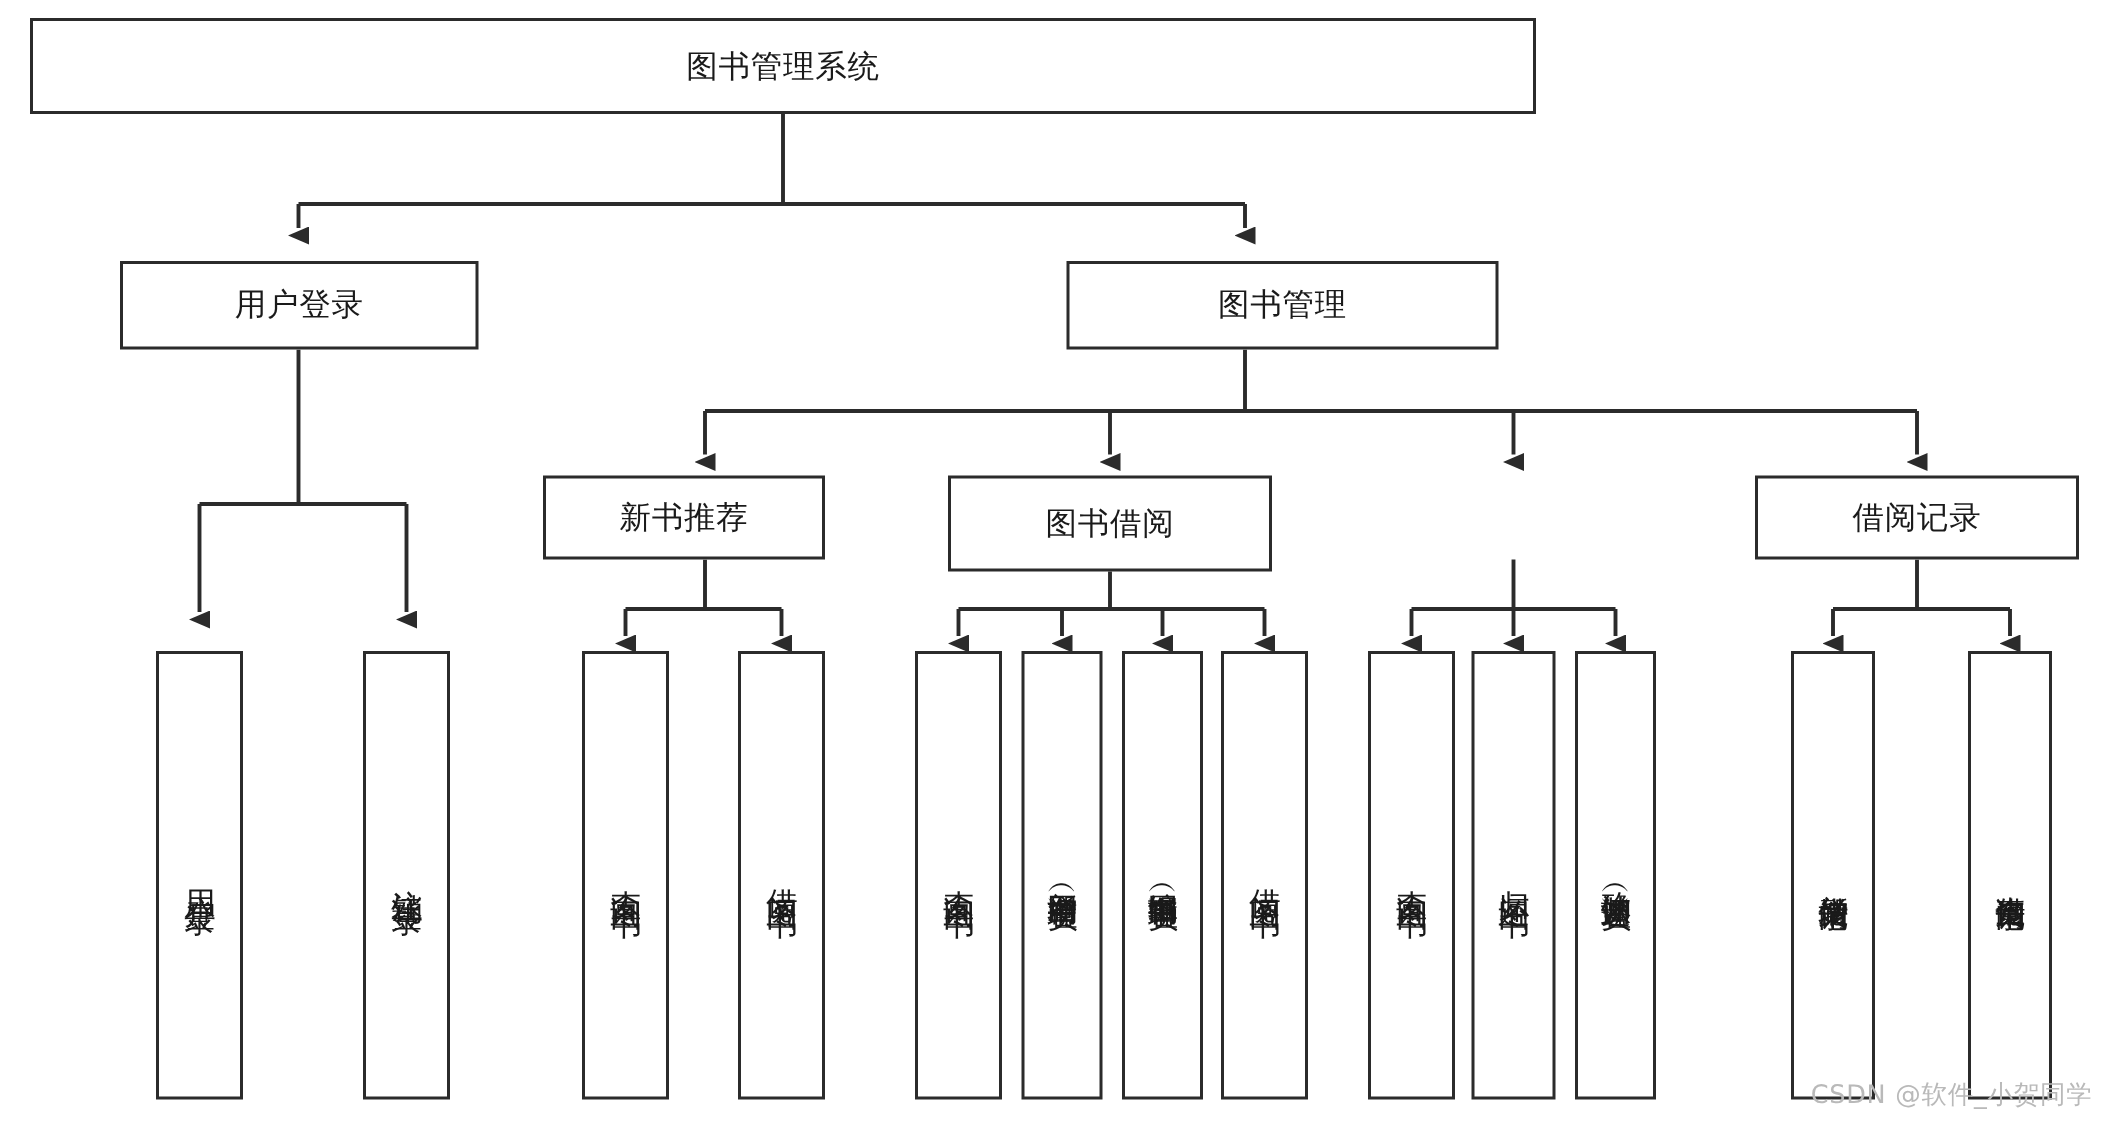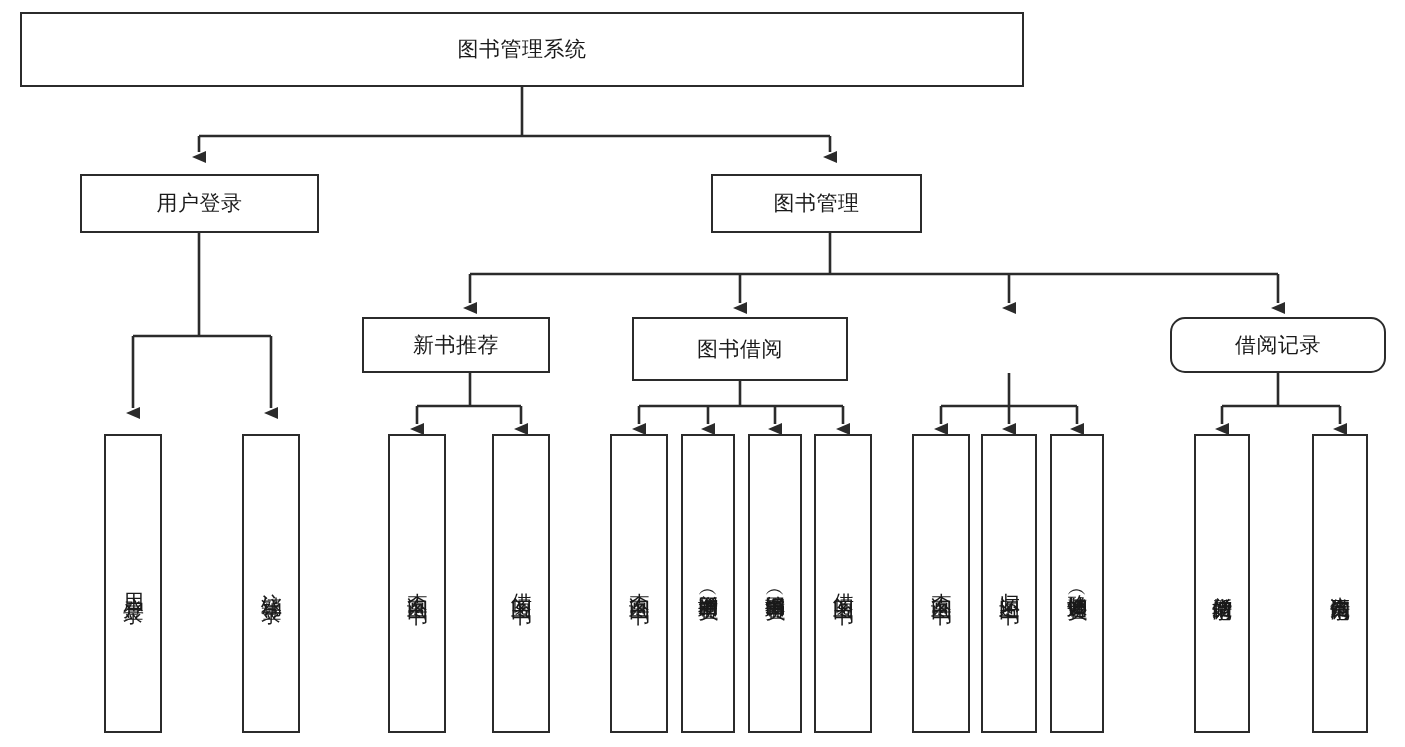--- a/index.html
+++ b/index.html
@@ -115,38 +115,38 @@
       <path d="M1009,406 L1009,424" marker-end="url(#arw)"></path>
       <path d="M1077,406 L1077,424" marker-end="url(#arw)"></path>
 
       <path d="M1278,373 L1278,406"></path>
       <path d="M1222,406 L1340,406"></path>
       <path d="M1222,406 L1222,424" marker-end="url(#arw)"></path>
       <path d="M1340,406 L1340,424" marker-end="url(#arw)"></path>
     </g>
   </svg>
 
-  <div class="node h" style="left:20px; top:12px; width:1004px; height:75px;">
+  <div class="node h" style="left:20px; top:12px; width:1004px; height:64px;">
     <span class="label">图书管理系统</span>
   </div>
 
   <div class="node h" style="left:80px; top:174px; width:239px; height:59px;">
     <span class="label">用户登录</span>
   </div>
-  <div class="node h" style="left:711px; top:174px; width:211px; height:59px;justify-content:center;">
+  <div class="node h" style="left:711px; top:174px; width:288px; height:59px;justify-content:center;">
     <span class="label">图书管理</span>
   </div>
 
   <div class="node h" style="left:362px; top:317px; width:188px; height:56px;">
     <span class="label">新书推荐</span>
   </div>
   <div class="node h" style="left:632px; top:317px; width:216px; height:64px;">
     <span class="label">图书借阅</span>
   </div>
-  <div class="node h" style="left:1170px; top:317px; width:216px; height:56px;border-radius:15px;">
+  <div class="node h" style="left:1170px; top:317px; width:216px; height:56px;">
     <span class="label">借阅记录</span>
   </div>
 
   <div class="node v" style="left:104px; top:434px; width:58px; height:299px;">
     <span class="label">用户登录</span>
   </div>
   <div class="node v" style="left:242px; top:434px; width:58px; height:299px;">
     <span class="label">注销登录</span>
   </div>
 
@@ -180,14 +180,15 @@
     <span class="label">确认归还（管理员）</span>
   </div>
 
   <div class="node v tight" style="left:1194px; top:434px; width:56px; height:299px;">
     <span class="label">新增借阅记录</span>
   </div>
   <div class="node v tight" style="left:1312px; top:434px; width:56px; height:299px;">
     <span class="label">查询借阅记录</span>
   </div>
 
+  <div class="watermark">CSDN @软件_小贺同学</div>
 
 </div>
 
 </body></html>

